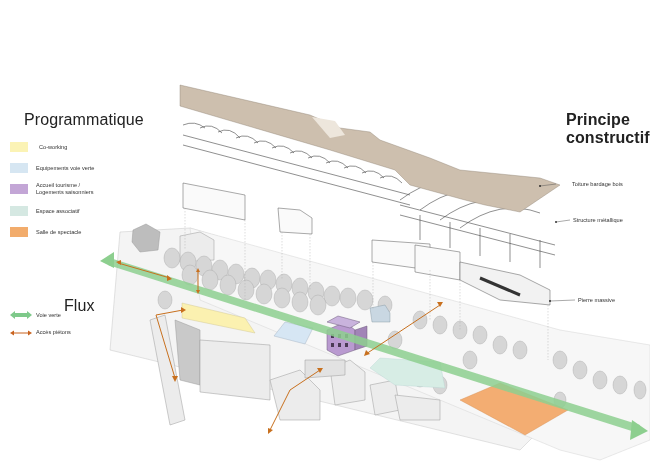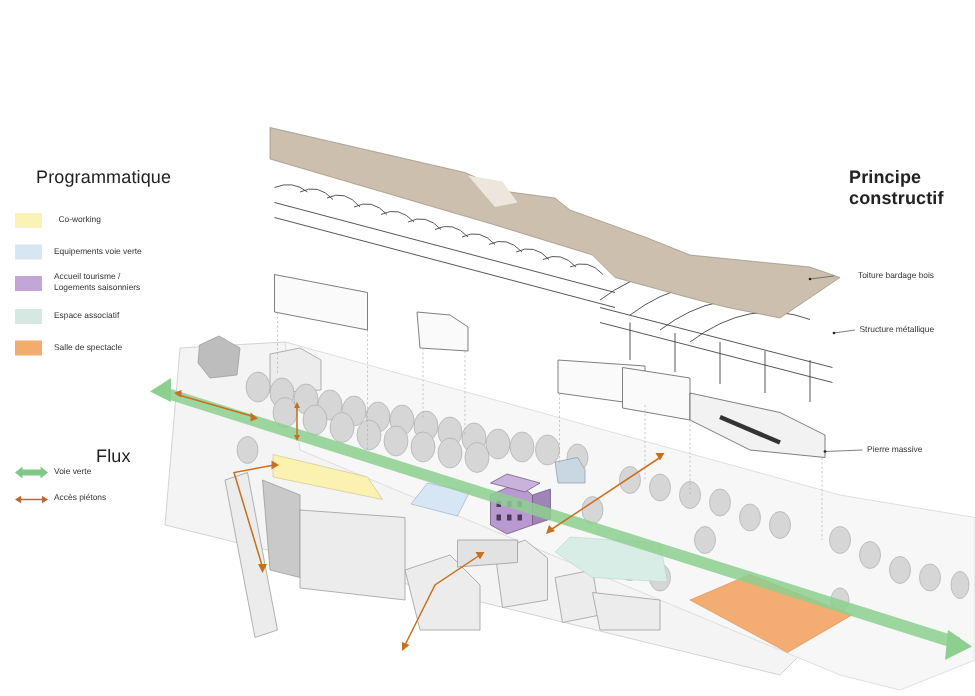--- a/index.html
+++ b/index.html
@@ -1,18 +1,18 @@
 <!DOCTYPE html>
 <html><head>
 <meta charset="utf-8">
 <style>
   html,body{margin:0;padding:0;background:#fff;}
   body{width:650px;height:464px;position:relative;overflow:hidden;font-family:"Liberation Sans",sans-serif;color:#222;}
   .abs{position:absolute;}
-  .h1{font-size:12px;color:#222;letter-spacing:0.1px;padding-left:14px;}
+  .h1{font-size:16px;color:#222;letter-spacing:0.1px;padding-left:14px;}
   .leg-row{position:absolute;left:10px;display:flex;align-items:center;}
   .swatch{width:18px;height:10px;margin-right:8px;flex:none;}
   .leg-text{font-size:5.6px;line-height:7px;color:#333;}
   .flux-row{position:absolute;left:10px;display:flex;align-items:center;}
   .flux-row svg{margin-right:4px;}
   .callout{position:absolute;font-size:5.6px;color:#333;white-space:nowrap;}
   svg.scene{position:absolute;left:0;top:0;}
 </style>
 </head>
 <body>

